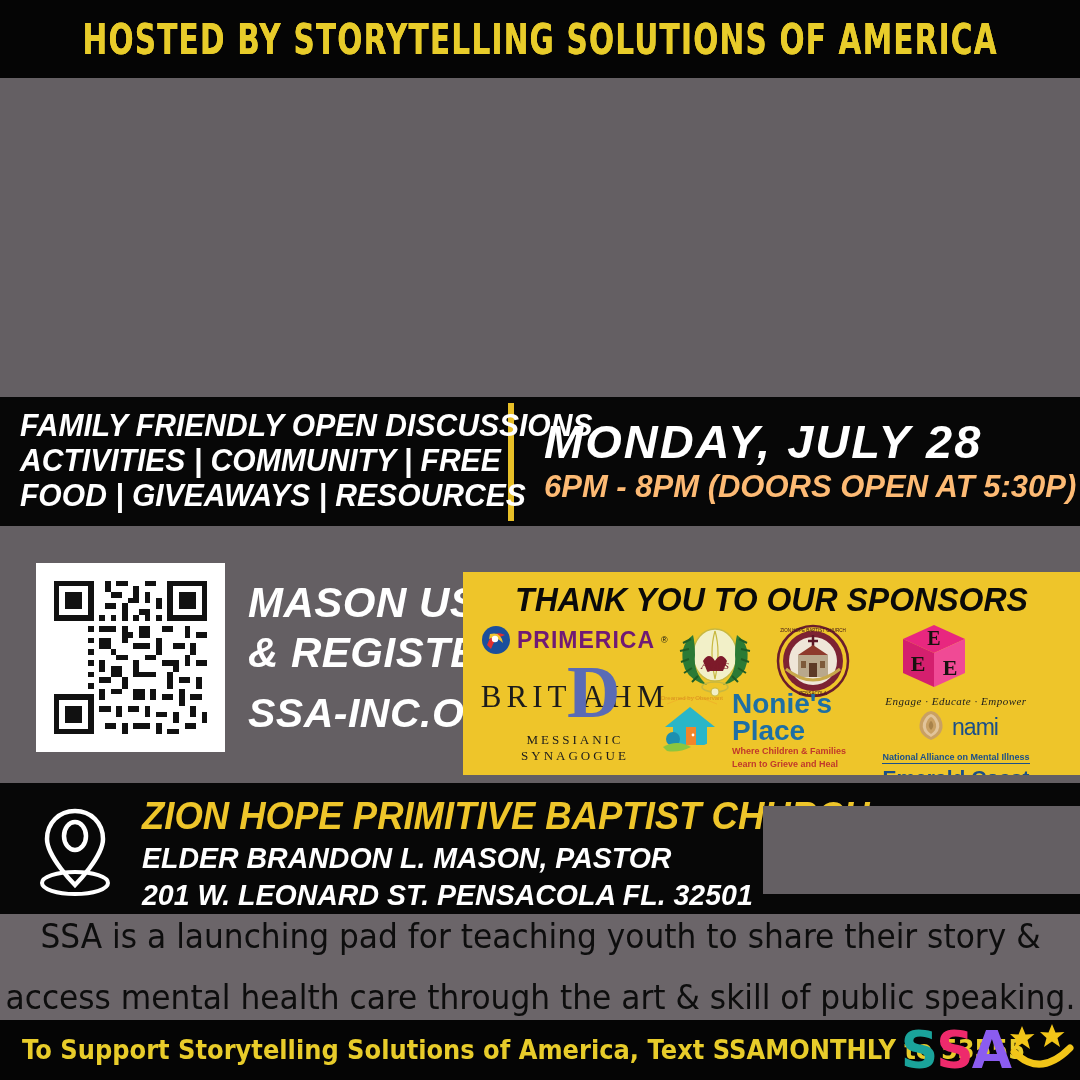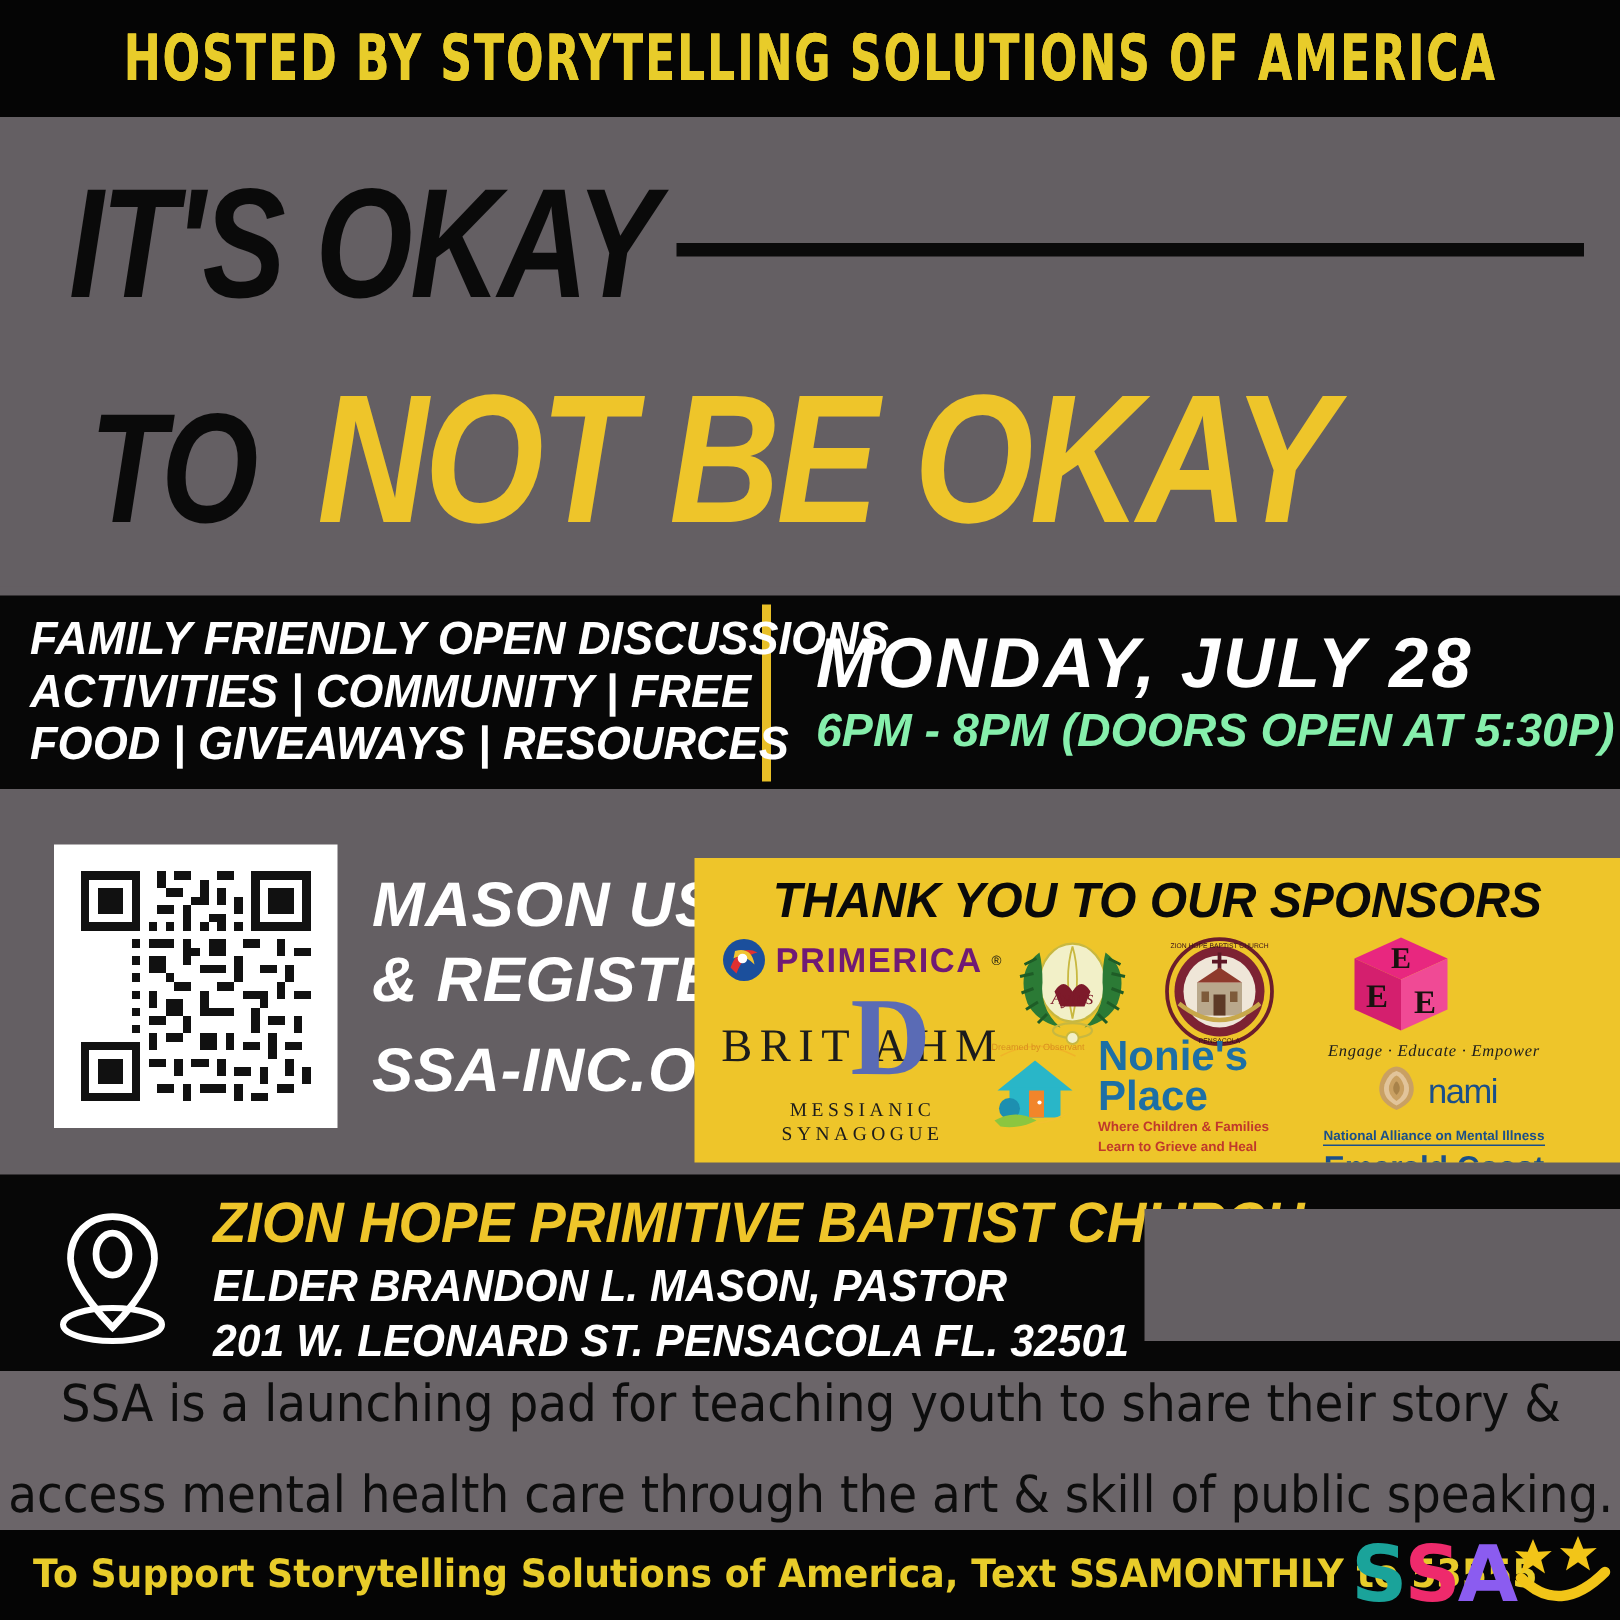--- a/index.html
+++ b/index.html
@@ -94,21 +94,21 @@
   }
   .info-right{ padding-left:30px; }
   .info-date{
     color:#ffffff;
     font-family:"Liberation Sans", sans-serif;
     font-weight:bold; font-style:italic;
     font-size:47px; letter-spacing:2px; line-height:1.1;
     white-space:nowrap;
   }
   .info-time{
-    color:#86efac;
+    color:#fdba74;
     font-family:"Liberation Sans", sans-serif;
     font-weight:bold; font-style:italic;
     font-size:31px; letter-spacing:0px; line-height:1.25;
     white-space:nowrap;
   }
 
   
   .middle{
     position:absolute; left:0; top:536px; width:1080px; height:247px;
     background:#645f63;
@@ -289,30 +289,20 @@
 </style>
 </head>
 <body>
 
 <div class="flyer">
 
   <div class="top-banner">
     <div class="top-banner-text">HOSTED BY STORYTELLING SOLUTIONS OF AMERICA</div>
   </div>
 
-  <div class="headline">
-    <div class="hl-row1">
-      <div class="hl-its-okay">IT'S OKAY</div>
-      <div class="hl-rule"></div>
-    </div>
-    <div class="hl-row2">
-      <div class="hl-to">TO</div>
-      <div class="hl-notbeokay">NOT BE OKAY</div>
-    </div>
-  </div>
 
   <div class="info-bar">
     <div class="info-left">
       <div class="line">FAMILY FRIENDLY OPEN DISCUSSIONS</div>
       <div class="line">ACTIVITIES |  COMMUNITY  | FREE</div>
       <div class="line">FOOD |  GIVEAWAYS | RESOURCES</div>
     </div>
     <div class="info-divider"></div>
     <div class="info-right">
       <div class="info-date">MONDAY,  JULY  28</div>

